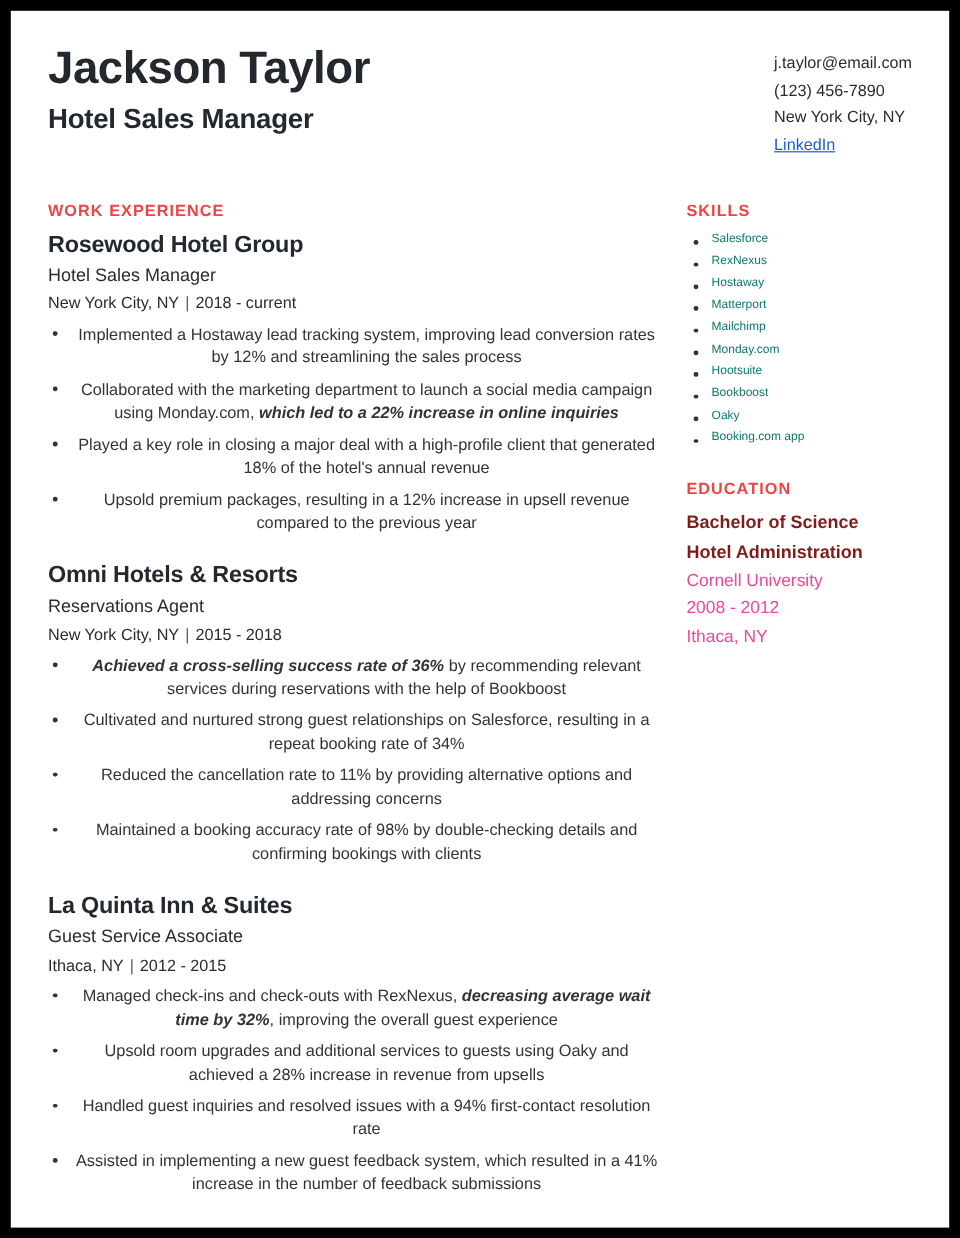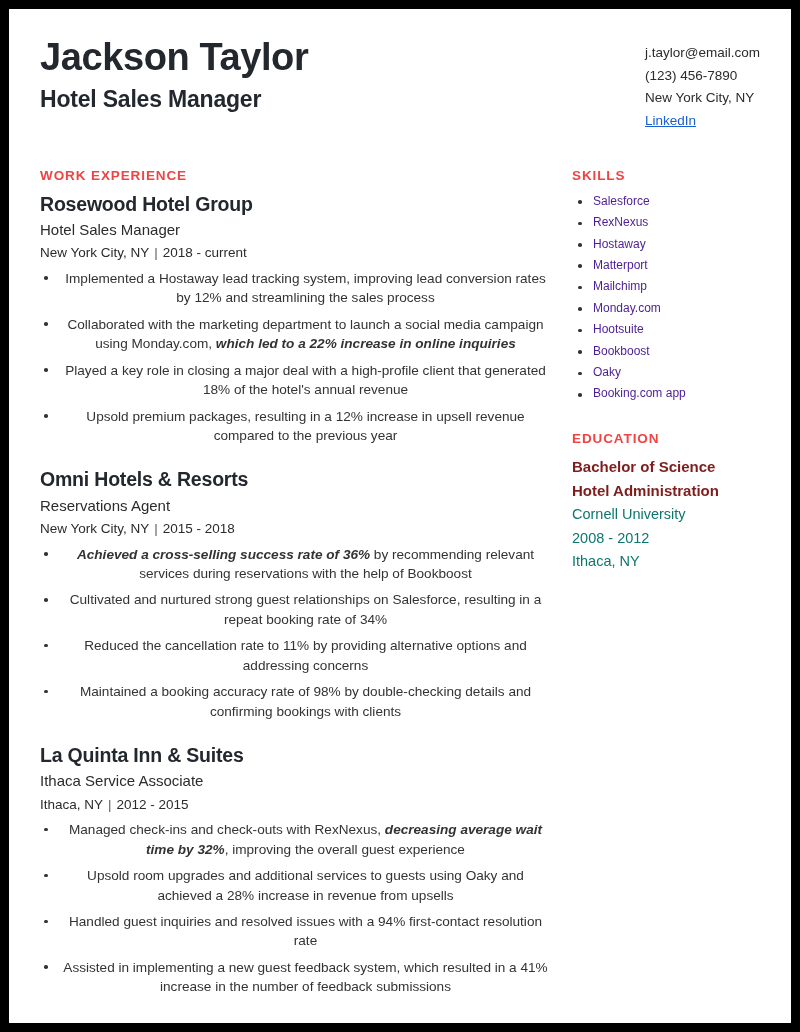--- a/index.html
+++ b/index.html
@@ -155,38 +155,38 @@
   
   .side-block { margin-bottom: 28px; }
   ul.skills {
     list-style: none;
     margin: 0;
     padding: 0;
   }
   ul.skills > li {
     position: relative;
     padding-left: 21px;
-    font-size: 12px;
-    color: #4c1d95;
+    font-size: 10px;
+    color: #0f766e;
     line-height: 1.52;
     margin-bottom: 3.2px;
   }
   ul.skills > li::before {
     content: "";
     position: absolute;
     left: 6px;
     top: 8.5px;
     width: 3.6px;
     height: 3.6px;
     border-radius: 50%;
     background: #333333;
   }
   .edu-line {
     font-size: 14.5px;
-    color: #0f766e;
+    color: #ec4899;
     line-height: 1.62;
   }
   .edu-line.strong {
     font-weight: bold;
     color: #7f1d1d;
     font-size: 15px;
   }
 </style>
 </head>
 <body>
@@ -229,21 +229,21 @@
               <div class="job-meta"><span>New York City, NY</span><span class="sep">|</span><span>2015 - 2018</span></div>
               <ul class="bullets">
                 <li><span class="em">Achieved a cross-selling success rate of 36%</span><span> by recommending relevant services during reservations with the help of Bookboost</span></li>
                 <li><span>Cultivated and nurtured strong guest relationships on Salesforce, resulting in a repeat booking rate of 34%</span></li>
                 <li><span>Reduced the cancellation rate to 11% by providing alternative options and addressing concerns</span></li>
                 <li><span>Maintained a booking accuracy rate of 98% by double-checking details and confirming bookings with clients</span></li>
               </ul>
             </div>
             <div class="job">
               <div class="job-org">La Quinta Inn &amp; Suites</div>
-              <div class="job-role">Ithaca Service Associate</div>
+              <div class="job-role">Guest Service Associate</div>
               <div class="job-meta"><span>Ithaca, NY</span><span class="sep">|</span><span>2012 - 2015</span></div>
               <ul class="bullets">
                 <li><span>Managed check-ins and check-outs with RexNexus, </span><span class="em">decreasing average wait time by 32%</span><span>, improving the overall guest experience</span></li>
                 <li><span>Upsold room upgrades and additional services to guests using Oaky and achieved a 28% increase in revenue from upsells</span></li>
                 <li><span>Handled guest inquiries and resolved issues with a 94% first-contact resolution rate</span></li>
                 <li><span>Assisted in implementing a new guest feedback system, which resulted in a 41% increase in the number of feedback submissions</span></li>
               </ul>
             </div>
           </div>
       </div>

